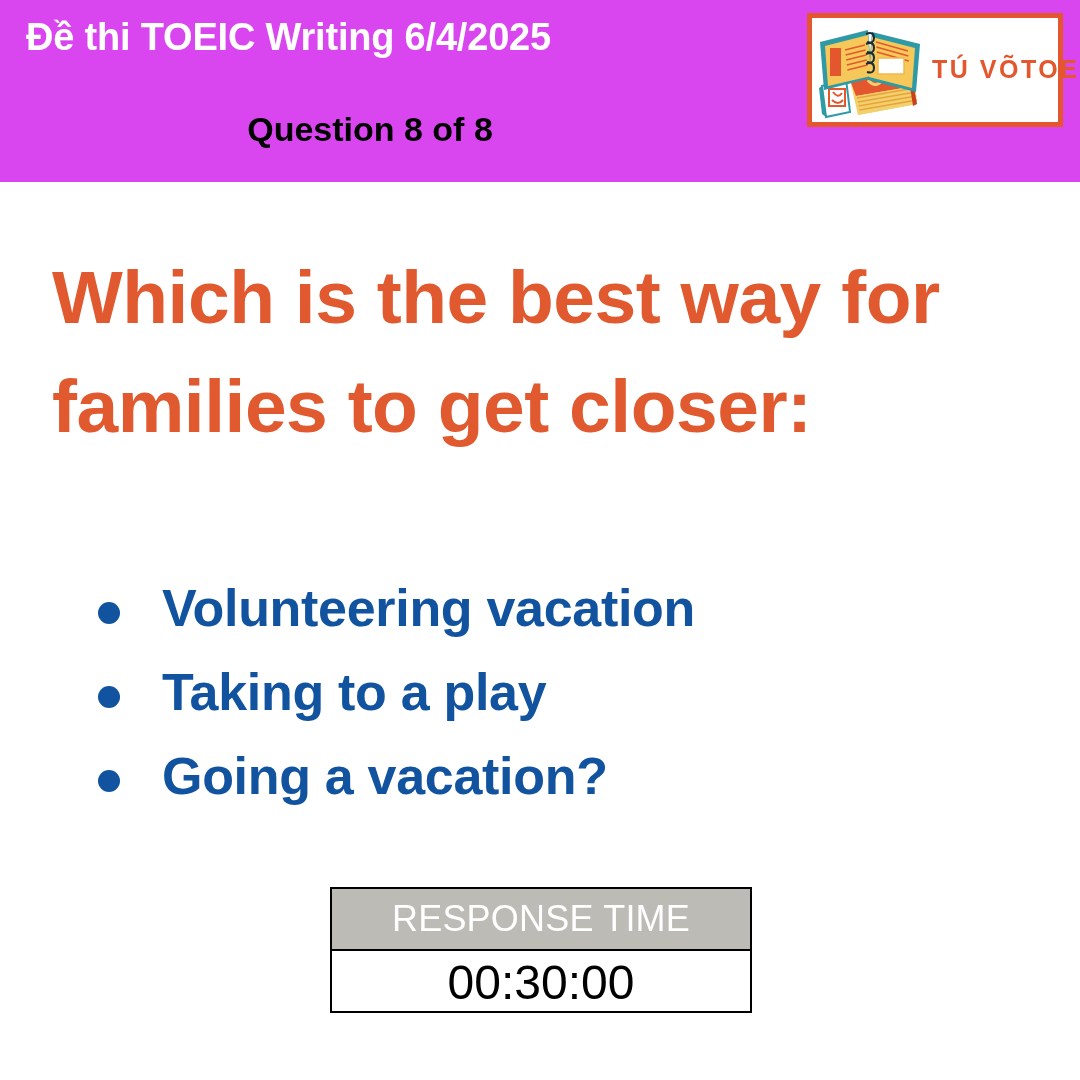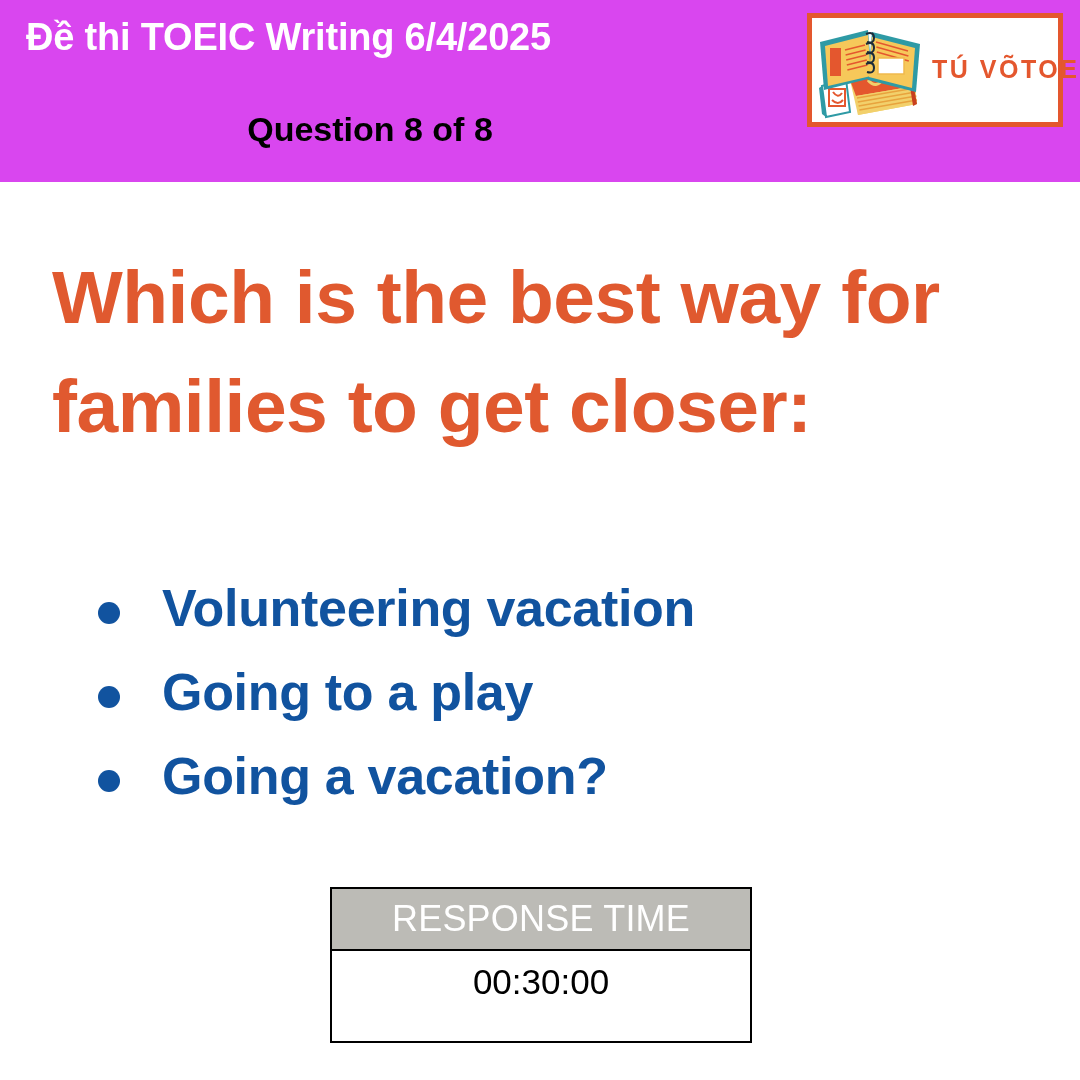--- a/index.html
+++ b/index.html
@@ -131,21 +131,21 @@
     white-space: nowrap;
     letter-spacing: -0.3px;
   }
 
   
   #response-time-box {
     position: absolute;
     left: 330px;
     top: 887px;
     width: 422px;
-    height: 156px;
+    height: 126px;
     border: 2px solid #000000;
     box-sizing: border-box;
     background: #ffffff;
   }
   #response-time-header {
     height: 60px;
     background: #bcbbb6;
     border-bottom: 2px solid #000000;
     display: flex;
     align-items: center;
@@ -153,21 +153,21 @@
     color: #ffffff;
     font-size: 36px;
     letter-spacing: 0.2px;
   }
   #response-time-value {
     height: 62px;
     display: flex;
     align-items: center;
     justify-content: center;
     color: #000000;
-    font-size: 35px;
+    font-size: 48px;
   }
 </style>
 </head>
 <body>
 
 <div id="header-bar">
   <div id="header-title">Đề thi TOEIC Writing 6/4/2025</div>
   <div id="header-question-label">Question 8 of 8</div>
 </div>
 
@@ -229,21 +229,21 @@
 
 <div id="question-prompt">Which is the best way for families to get closer:</div>
 
 <ul id="options-list">
   <li class="option-item">
     <span class="option-bullet"></span>
     <span class="option-label">Volunteering vacation</span>
   </li>
   <li class="option-item">
     <span class="option-bullet"></span>
-    <span class="option-label">Going to a play</span>
+    <span class="option-label">Taking to a play</span>
   </li>
   <li class="option-item">
     <span class="option-bullet"></span>
     <span class="option-label">Going a vacation?</span>
   </li>
 </ul>
 
 <div id="response-time-box">
   <div id="response-time-header">RESPONSE TIME</div>
   <div id="response-time-value">00:30:00</div>

